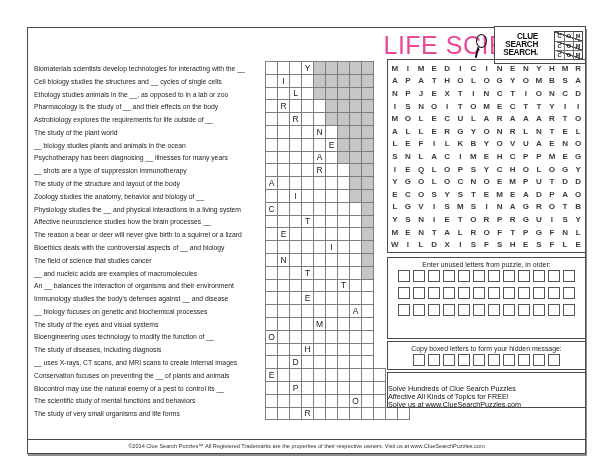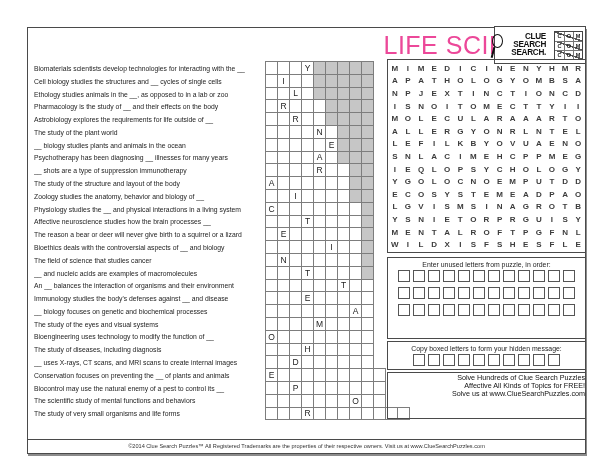--- a/index.html
+++ b/index.html
@@ -1,21 +1,21 @@
 <!DOCTYPE html>
 <html><head>
 <meta charset="utf-8">
 <style>
   html,body{margin:0;padding:0;background:#fff;}
   body{width:600px;height:464px;position:relative;font-family:"Liberation Sans",sans-serif;color:#1a1a1a;overflow:hidden;}
   .page{position:absolute;left:27px;top:27px;width:557px;height:425px;border:1px solid #4a4a4a;box-shadow:1px 2px 0 rgba(0,0,0,.45);background:#fff;}
 
   
   .title{position:absolute;top:3px;left:0;width:100%;text-align:right;font-size:25px;letter-spacing:.5px;color:#ec4899;}
-  .logo-box{position:absolute;top:-2px;right:-1px;width:92px;height:38px;border:1px solid #4a4a4a;background:#fff;display:flex;align-items:center;justify-content:flex-end;gap:8px;padding:0 2px;box-sizing:border-box;}
+  .logo-box{position:absolute;top:-2px;right:-1px;width:92px;height:38px;border:1px solid #4a4a4a;background:#fff;display:flex;align-items:center;justify-content:flex-end;gap:16px;padding:0 2px;box-sizing:border-box;}
   .mag{position:relative;width:12px;height:26px;flex:0 0 auto;}
   .mag .lens{position:absolute;top:2px;left:1px;width:9px;height:12px;border:1.8px solid #111;border-radius:50%;}
   .mag .handle{position:absolute;left:1px;top:15px;width:2px;height:11px;background:#111;transform:rotate(14deg);}
   .logo-words{text-align:right;font-weight:bold;font-size:8.2px;line-height:8.3px;letter-spacing:-.3px;color:#111;white-space:nowrap;}
   .com-grid{border:1px solid #444;flex:0 0 auto;}
   .com-row{display:flex;position:relative;background-image:linear-gradient(to top right,transparent 46%,#555 46%,#555 54%,transparent 54%);}
   .com-cell{width:9px;height:9px;border-left:1px solid #777;border-top:1px solid #777;box-sizing:border-box;font-size:5.5px;font-weight:bold;display:flex;align-items:center;justify-content:center;color:#222;}
   .com-row .com-cell:first-child{border-left:none;}
   .com-row:first-child .com-cell{border-top:none;}
 
@@ -34,21 +34,21 @@
   .ws-grid{display:grid;grid-template-columns:repeat(15,13.1px);grid-auto-rows:12.6px;justify-content:center;}
   .ws-letter{display:flex;align-items:center;justify-content:center;font-size:8px;font-weight:bold;color:#3c3c3c;}
 
   .unused-box{position:absolute;left:359px;top:229px;width:199px;height:82px;border:1px solid #4a4a4a;box-sizing:border-box;text-align:center;}
   .sec-label{font-size:6.9px;color:#1d1d1d;margin:3px 0 2px 0;}
   .box-row{display:flex;justify-content:center;gap:3px;margin-bottom:5px;}
   .lbox{width:12px;height:12px;border:1px solid #555;background:#fff;box-sizing:border-box;}
 
   .msg-box{position:absolute;left:359px;top:313px;width:199px;height:29px;border:1px solid #4a4a4a;box-sizing:border-box;text-align:center;}
 
-  .promo-box{position:absolute;left:359px;top:344px;width:199px;height:47px;border:1px solid #4a4a4a;box-sizing:border-box;text-align:right;padding-top:1px;}
+  .promo-box{position:absolute;left:359px;top:344px;width:199px;height:36px;border:1px solid #4a4a4a;box-sizing:border-box;text-align:left;padding-top:12px;}
   .promo-line{font-size:7.2px;line-height:8.2px;color:#111;}
   .promo-url{}
 
   
   .footer{position:absolute;left:0;bottom:0;width:100%;height:13px;border-top:1px solid #4a4a4a;text-align:center;}
   .footer-text{font-size:5.6px;line-height:13px;color:#333;}
 </style>
 </head>
 <body>
 

